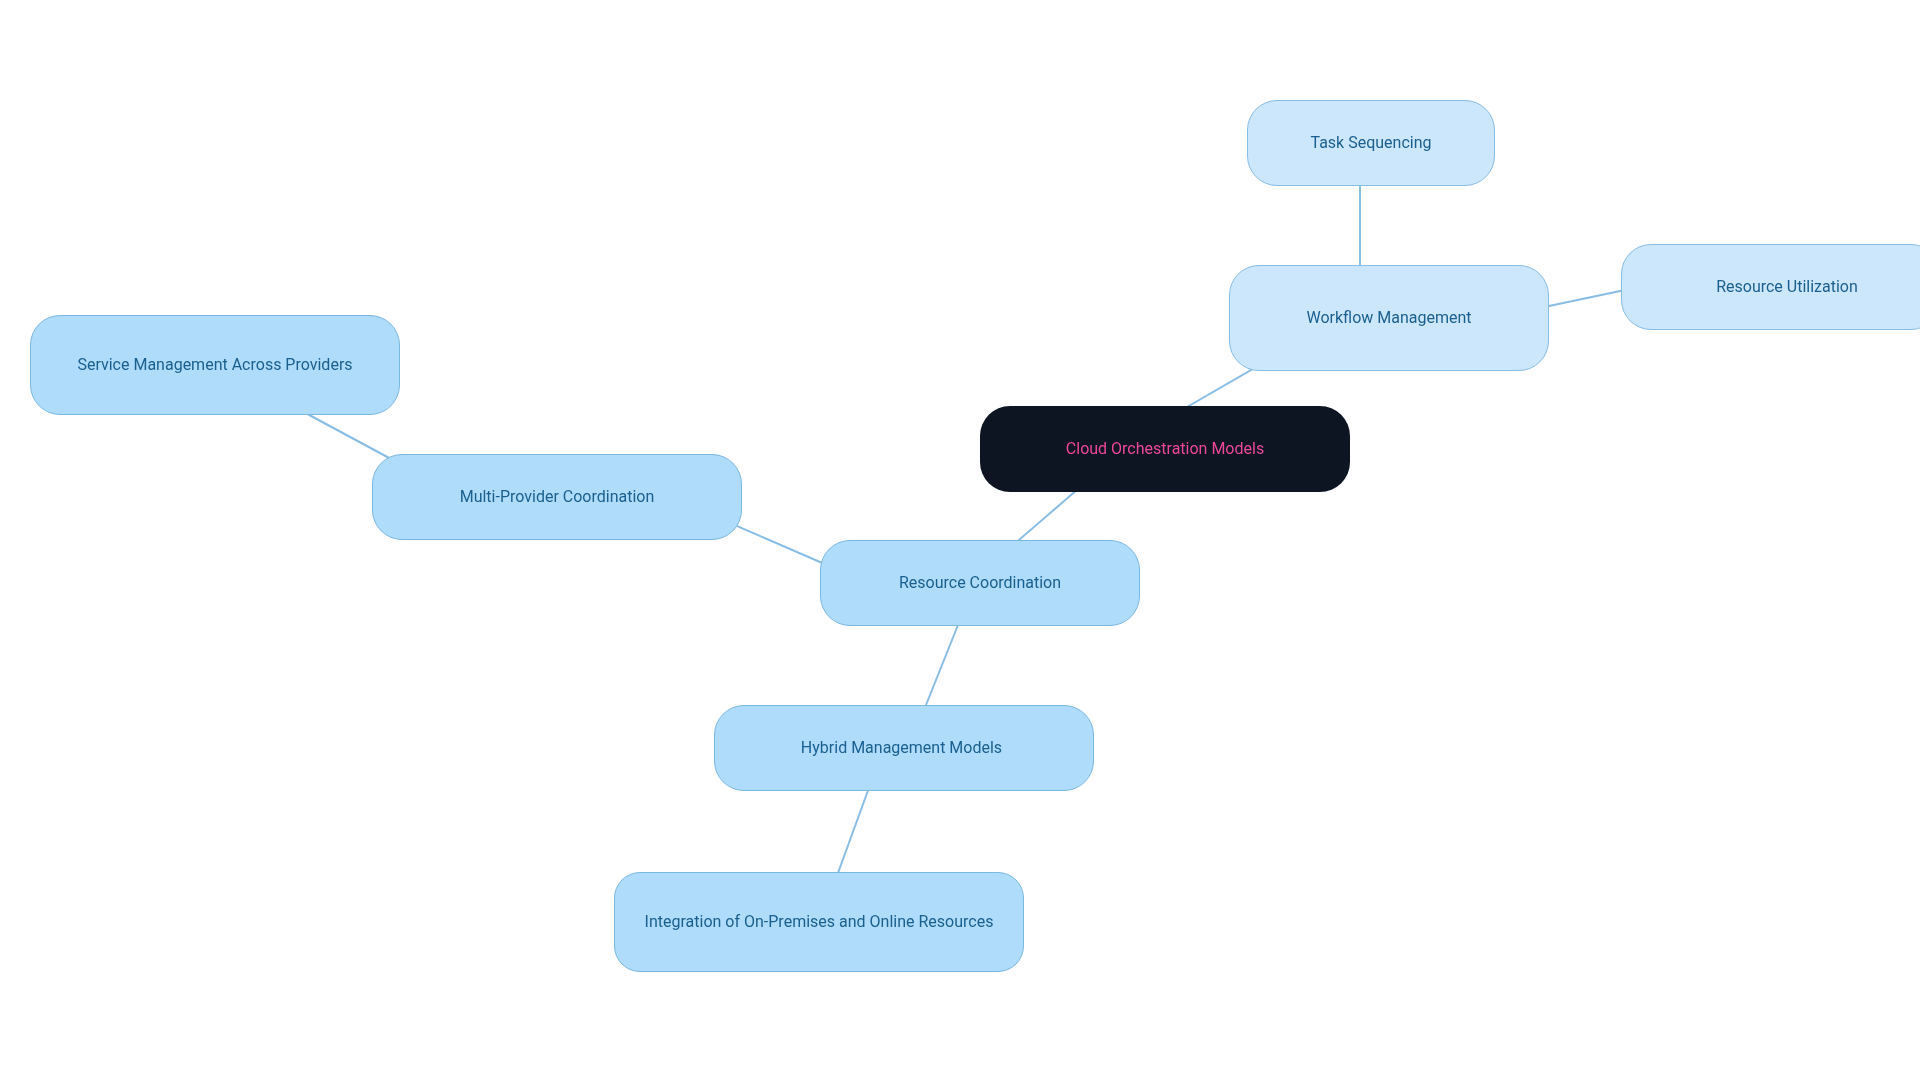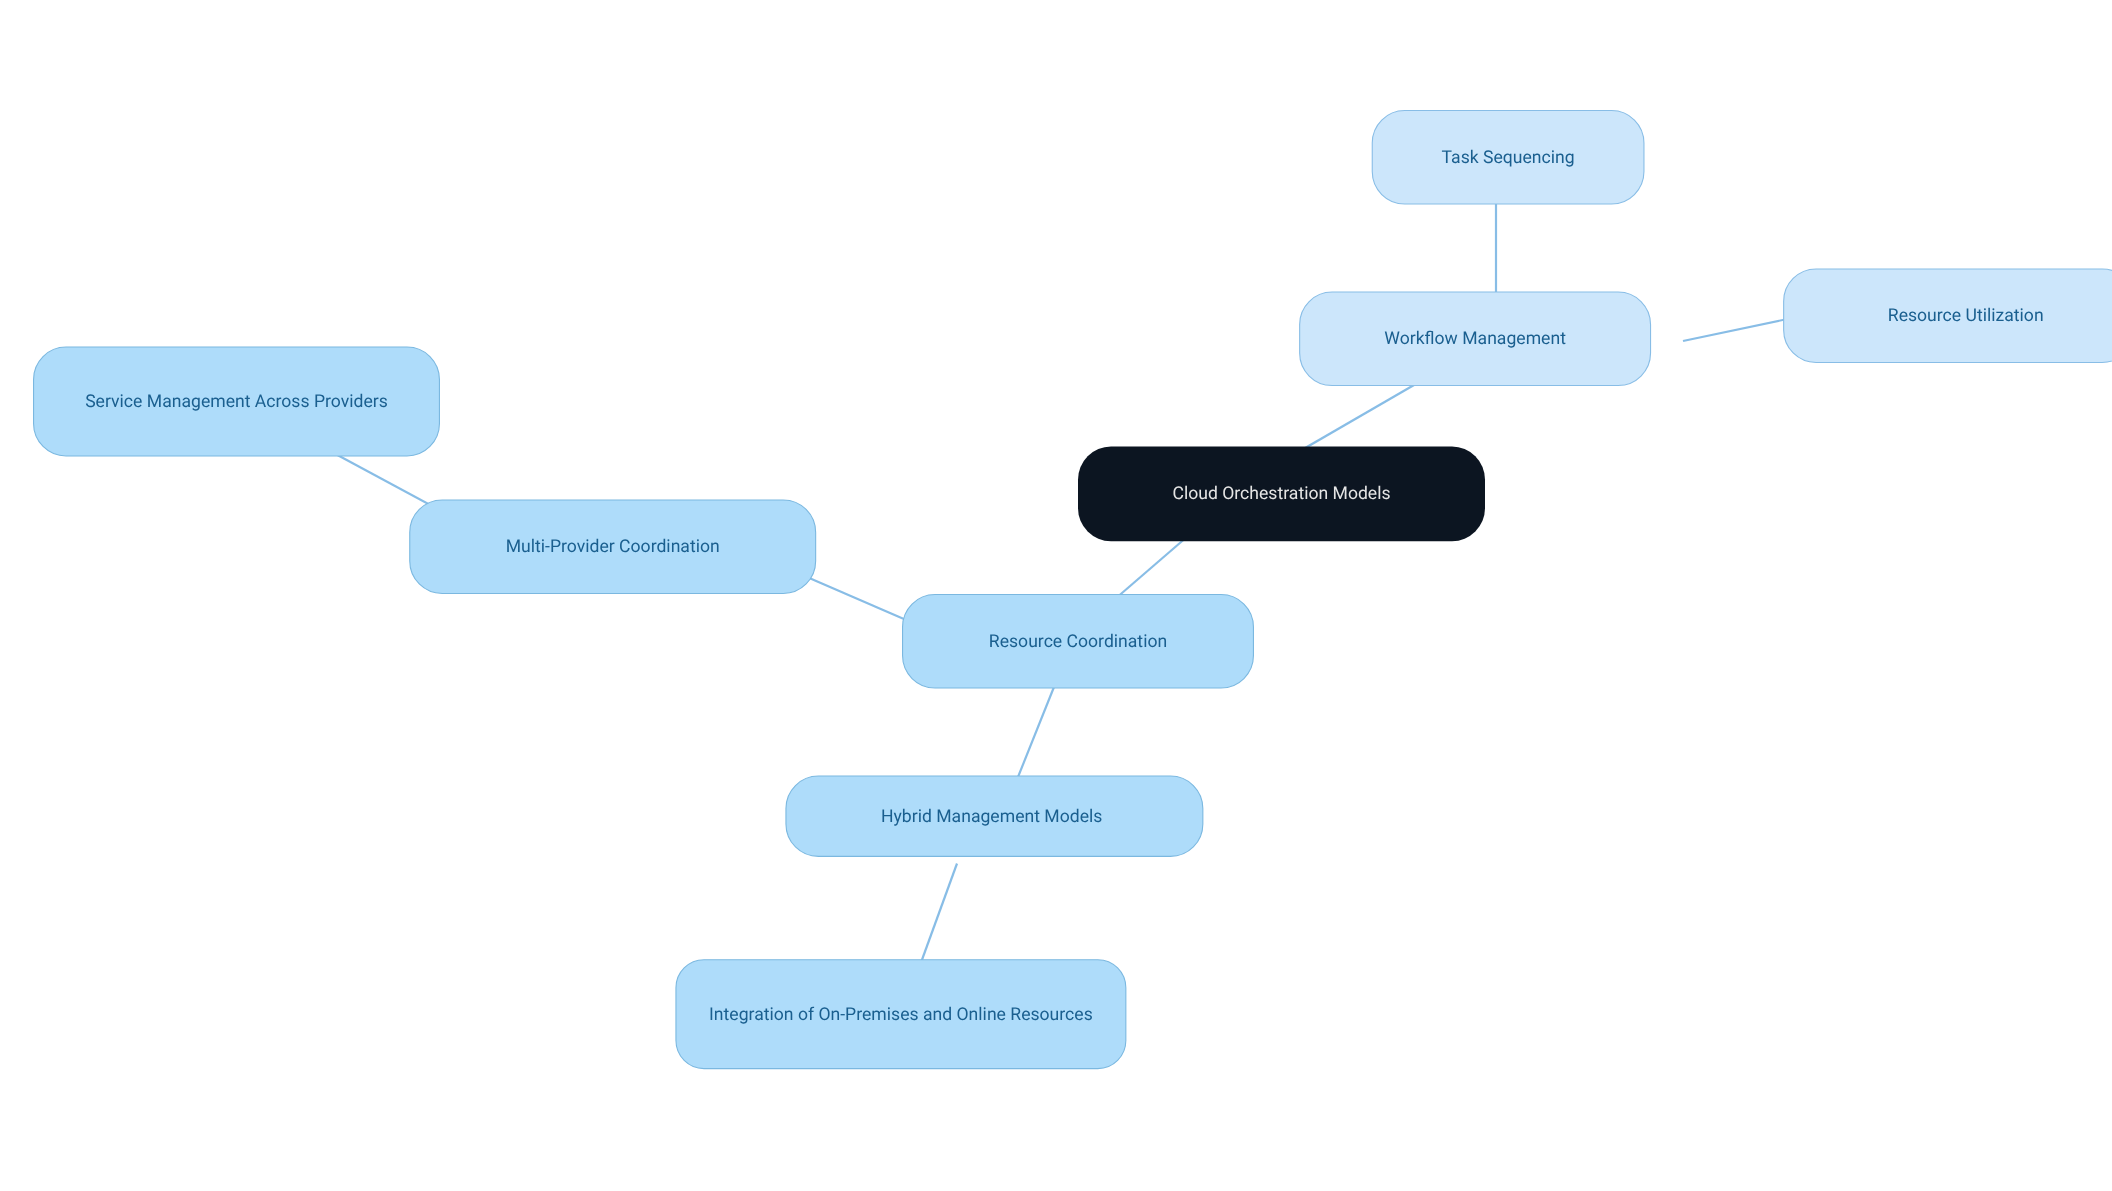--- a/index.html
+++ b/index.html
@@ -34,21 +34,21 @@
       align-items: center;
       justify-content: center;
       text-align: center;
       padding: 16px 24px;
       border-radius: 30px;
       font-size: 16px;
       line-height: 1.3;
     }
     .node-root {
       background: #0c1521;
-      color: #e5e5e5;
+      color: #ec4899;
       border: none;
     }
     .node-light {
       background: #cce6fb;
       color: #1a5f8f;
       border: 1px solid #88bde6;
     }
     .node-lighter {
       background: #aedcfa;
       color: #1a5f8f;
@@ -75,21 +75,21 @@
 
     <line x1="430" y1="480" x2="300" y2="410" stroke="#88bde6" stroke-width="2"></line>
 
     <line x1="870" y1="785" x2="830" y2="895" stroke="#88bde6" stroke-width="2"></line>
   </svg>
 
   <div class="node node-root" style="left: 980px; top: 406px; width: 370px; height: 86px;">
     <span>Cloud Orchestration Models</span>
   </div>
 
-  <div class="node node-light" style="left: 1181px; top: 265px; width: 320px; height: 86px;">
+  <div class="node node-light" style="left: 1229px; top: 265px; width: 320px; height: 106px;">
     <span>Workflow Management</span>
   </div>
 
   <div class="node node-light" style="left: 1247px; top: 100px; width: 248px; height: 86px;">
     <span>Task Sequencing</span>
   </div>
 
   <div class="node node-light" style="left: 1621px; top: 244px; width: 320px; height: 86px; padding-left: 36px;">
     <span>Resource Utilization</span>
   </div>
@@ -99,20 +99,20 @@
   </div>
 
   <div class="node node-lighter" style="left: 30px; top: 315px; width: 370px; height: 100px;">
     <span>Service Management Across Providers</span>
   </div>
 
   <div class="node node-lighter" style="left: 372px; top: 454px; width: 370px; height: 86px;">
     <span>Multi-Provider Coordination</span>
   </div>
 
-  <div class="node node-lighter" style="left: 714px; top: 705px; width: 380px; height: 74px; padding-left: 19px;">
+  <div class="node node-lighter" style="left: 714px; top: 705px; width: 380px; height: 86px; padding-left: 19px;">
     <span>Hybrid Management Models</span>
   </div>
 
   <div class="node node-lighter" style="left: 614px; top: 872px; width: 410px; height: 100px; border-radius: 26px;">
     <span>Integration of On-Premises and Online Resources</span>
   </div>
 </div>
 
 </body></html>

